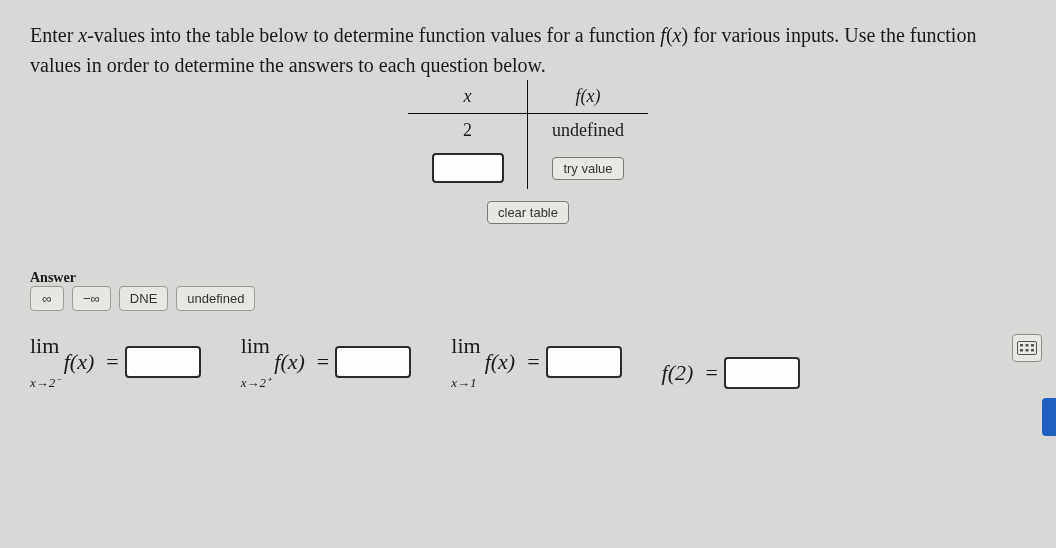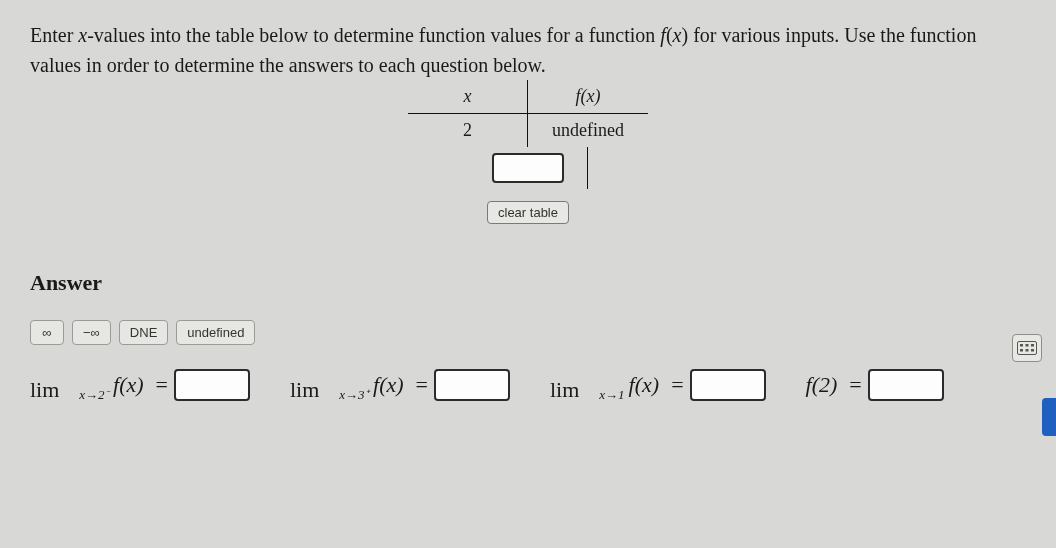--- a/index.html
+++ b/index.html
@@ -56,22 +56,21 @@
       font-size: 13px;
       font-family: Arial, sans-serif;
       cursor: pointer;
       color: #333;
     }
     .clear-wrap { text-align: center; margin-top: 12px; }
     .answer-section { margin-top: 46px; }
     .answer-heading {
       font-family: 'Palatino Linotype', Georgia, serif;
       font-weight: bold;
-      font-size: 22px;
-      margin-bottom: 24px;
+      font-size: 14px;
     }
     .symbol-buttons {
       display: flex;
       gap: 8px;
       margin-bottom: 24px;
       font-family: Arial, sans-serif;
     }
     .sym-btn {
       border: 1px solid #9a9a96;
       background: #e6e6e3;
@@ -82,21 +81,21 @@
       color: #333;
       min-width: 34px;
       text-align: center;
     }
     .limits-row {
       display: flex;
       gap: 40px;
       align-items: flex-end;
     }
     .limit-group { display: flex; align-items: center; white-space: nowrap; }
-    .limit-op { display: inline-flex; flex-direction: row; align-items: flex-end; line-height: 1; margin-right: 4px; gap: 20px; }
+    .limit-op { display: inline-flex; flex-direction: column; align-items: flex-start; line-height: 1; margin-right: 4px; }
     .limit-op .lim { font-size: 22px; font-family: Georgia, serif; }
     .limit-op .sub { font-size: 13px; font-style: italic; margin-top: 19px; }
     .fx { font-size: 22px; font-style: italic; margin-right: 6px; }
     .eq { font-size: 22px; margin: 0 6px; }
     .answer-input {
       width: 76px;
       height: 32px;
       border: 2px solid #2b2b2b;
       border-radius: 4px;
       background: #fdfdfd;
@@ -139,20 +138,23 @@
     <div class="vt-cell-right"><span class="i">f</span>(<span class="i">x</span>)</div>
   </div>
   <div class="vt-row">
     <div class="vt-cell-left">2</div>
     <div class="vt-cell-right">undefined</div>
   </div>
   <div class="vt-row">
     <div class="vt-cell-left">
       <input class="x-input" type="text" value="" style="">
     </div>
+    <div class="vt-cell-right">
+      <button class="btn-small">try value</button>
+    </div>
   </div>
   <div class="clear-wrap">
     <button class="btn-small">clear table</button>
   </div>
 </div>
 
 <div class="answer-section">
   <div class="answer-heading">Answer</div>
 
   <div class="symbol-buttons">
@@ -169,21 +171,21 @@
         <span class="sub">x→2⁻</span>
       </span>
       <span class="fx"><span style="font-style:italic">f</span>(<span style="font-style:italic">x</span>)</span>
       <span class="eq">=</span>
       <input class="answer-input" type="text" value="" style="">
     </div>
 
     <div class="limit-group">
       <span class="limit-op">
         <span class="lim">lim</span>
-        <span class="sub">x→3⁺</span>
+        <span class="sub">x→2⁺</span>
       </span>
       <span class="fx"><span style="font-style:italic">f</span>(<span style="font-style:italic">x</span>)</span>
       <span class="eq">=</span>
       <input class="answer-input" type="text" value="" style="">
     </div>
 
     <div class="limit-group">
       <span class="limit-op">
         <span class="lim">lim</span>
         <span class="sub">x→1</span>

